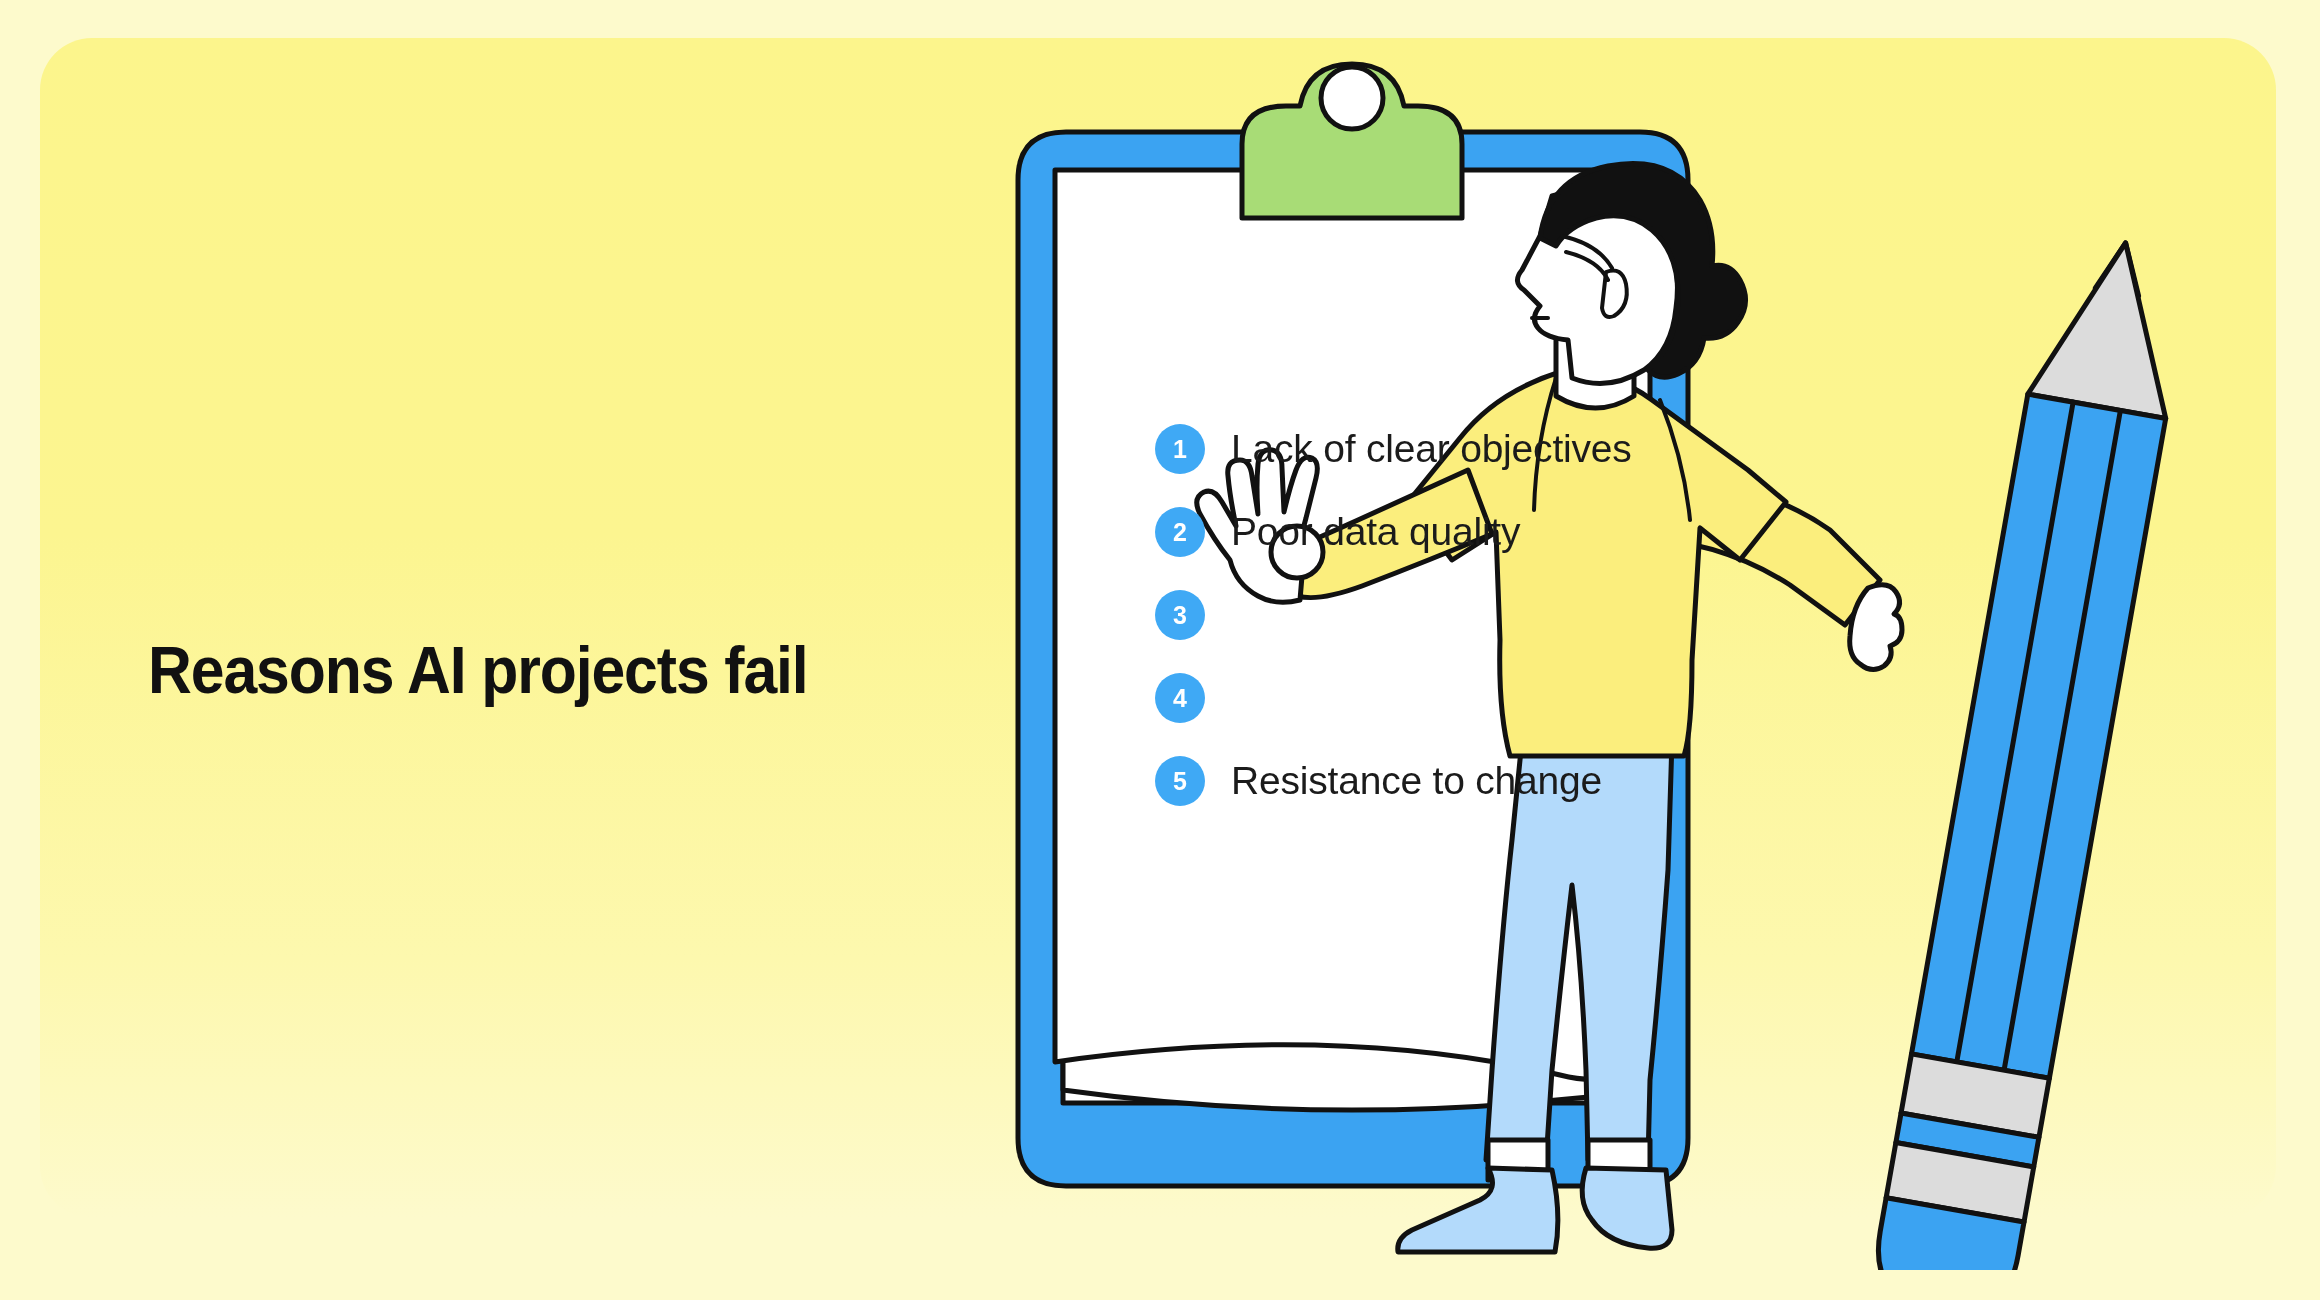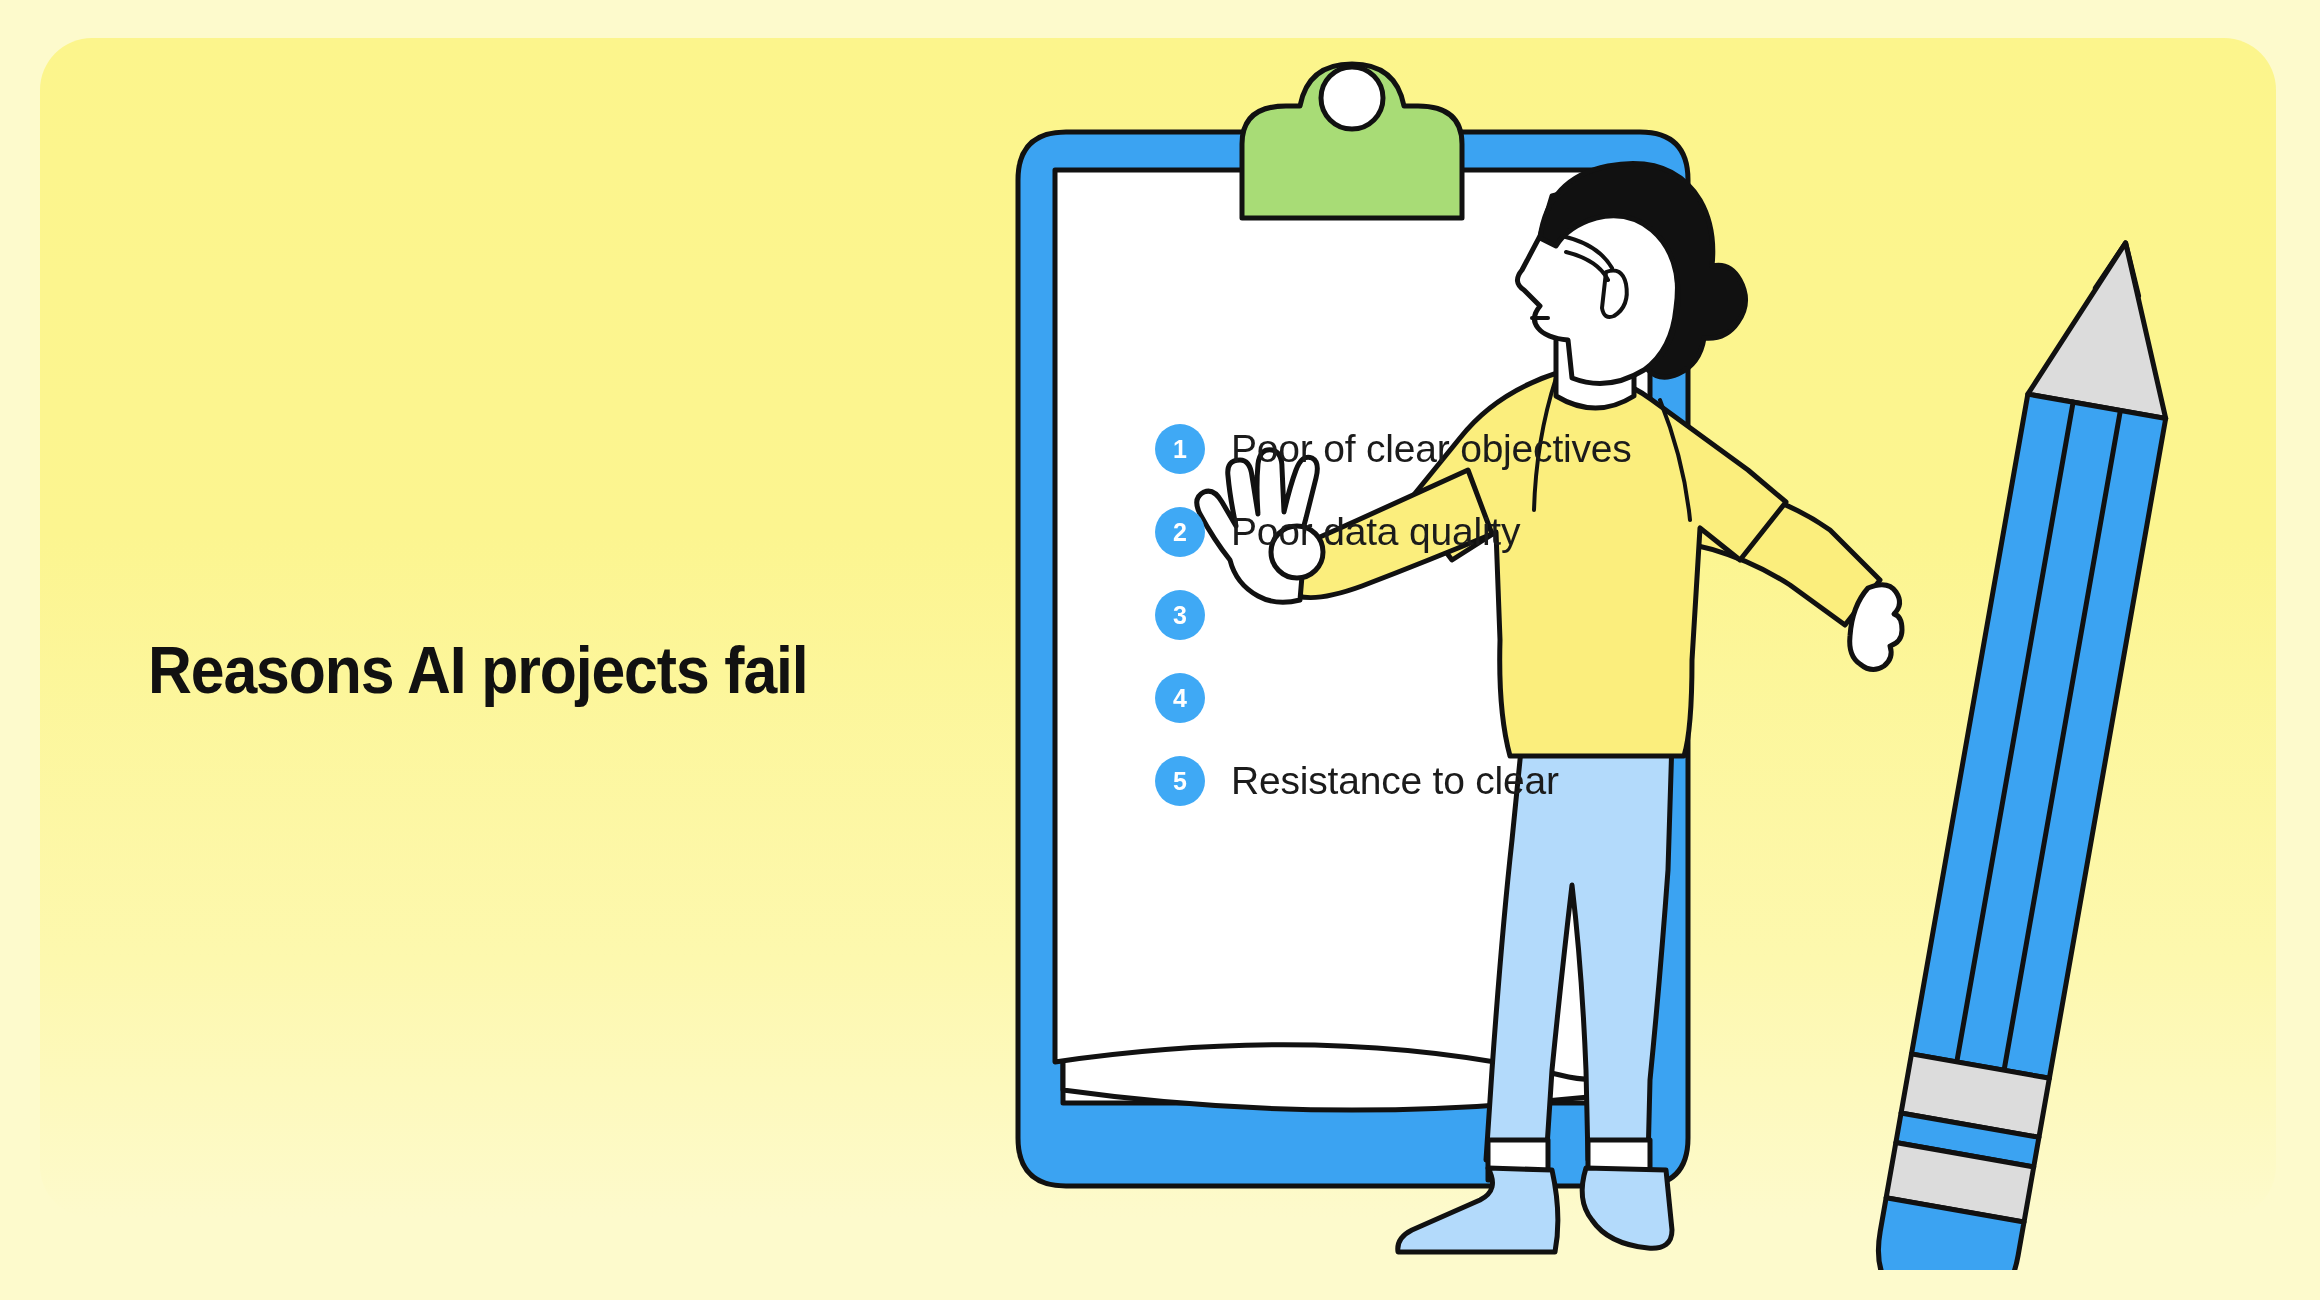--- a/index.html
+++ b/index.html
@@ -240,36 +240,36 @@
         </g>
 
       </g>
     </svg>
   </div>
 
   <div class="list">
 
     <div class="list-item">
       <span class="badge">1</span>
-      <span class="item-text">Poor of clear objectives</span>
+      <span class="item-text">Lack of clear objectives</span>
     </div>
 
     <div class="list-item">
       <span class="badge">2</span>
       <span class="item-text">Poor data quality</span>
     </div>
 
     <div class="list-item">
       <span class="badge">3</span>
     </div>
 
     <div class="list-item">
       <span class="badge">4</span>
     </div>
 
     <div class="list-item">
       <span class="badge">5</span>
-      <span class="item-text">Resistance to clear</span>
+      <span class="item-text">Resistance to change</span>
     </div>
 
   </div>
 
 </div>
 
 </body></html>

